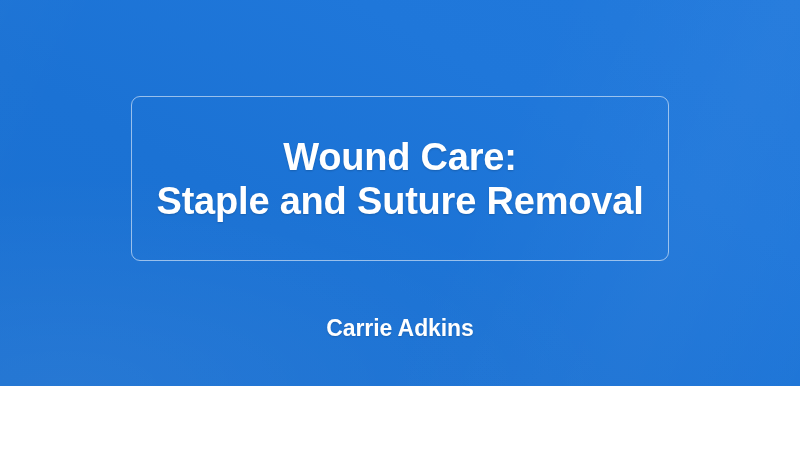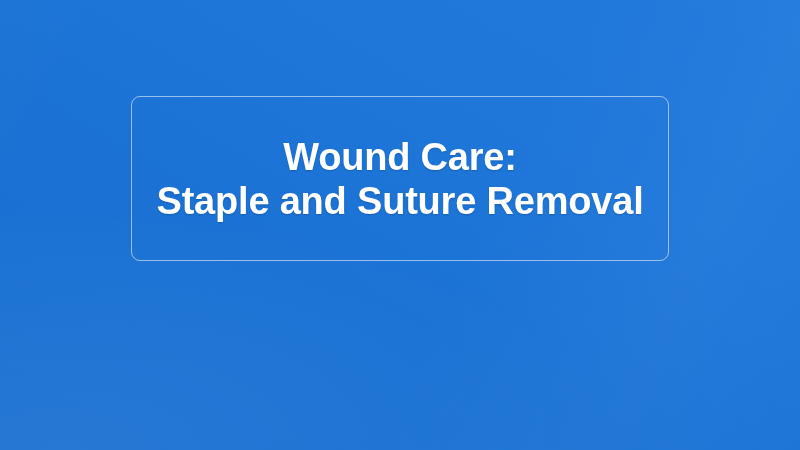--- a/index.html
+++ b/index.html
@@ -9,21 +9,21 @@
   body {
     width: 800px;
     height: 450px;
     overflow: hidden;
     font-family: "Liberation Sans", sans-serif;
   }
 
   #slide {
     position: relative;
     width: 800px;
-    height: 450px;
+    height: 386px;
     box-sizing: border-box;
     background:
       linear-gradient(210deg,
         #2179dc 0%,
         #1f77da 30%,
         #1b72d4 62%,
         #1a70d1 100%);
     overflow: hidden;
   }
 
@@ -121,16 +121,17 @@
 
 <div id="slide">
   <div id="content">
 
     <div class="title-box">
       <h1 class="title-text">Wound Care:
 Staple and Suture Removal</h1>
     </div>
 
     <div class="presenter-block">
+      <p class="presenter-name">Carrie Adkins</p>
     </div>
 
   </div>
 </div>
 
 </body></html>

